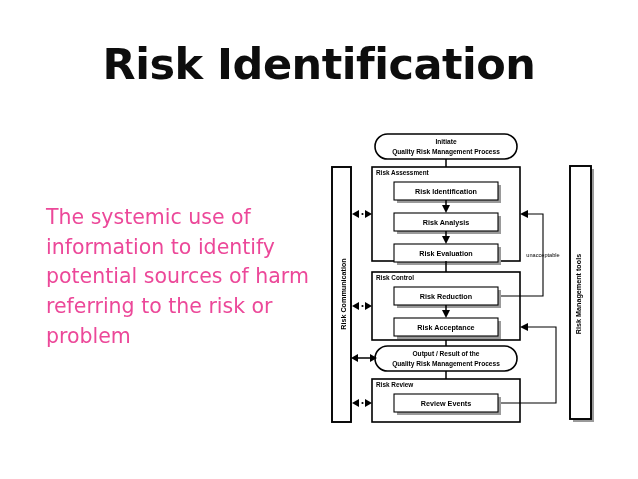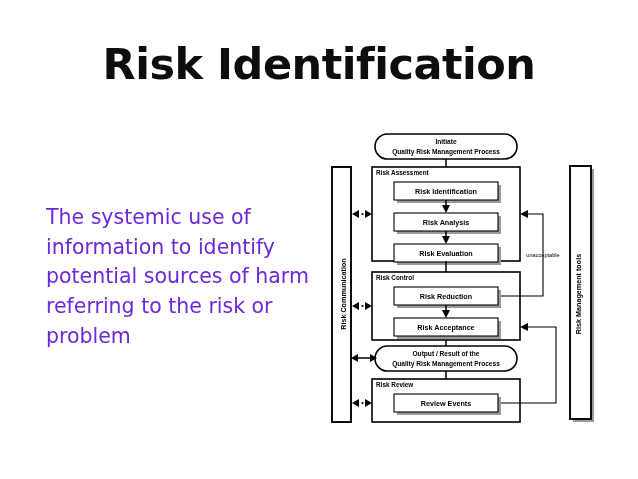--- a/index.html
+++ b/index.html
@@ -32,21 +32,21 @@
   }
 
   
   #body-text {
     position: absolute;
     left: 46px;
     top: 203px;
     width: 272px;
     font-size: 20.5px;
     line-height: 1.45;
-    color: #6d28d9;
+    color: #ec4899;
     font-family: "DejaVu Sans", sans-serif;
     font-weight: 400;
   }
 
   
   #diagram {
     position: absolute;
     left: 325px;
     top: 124px;
     width: 290px;

